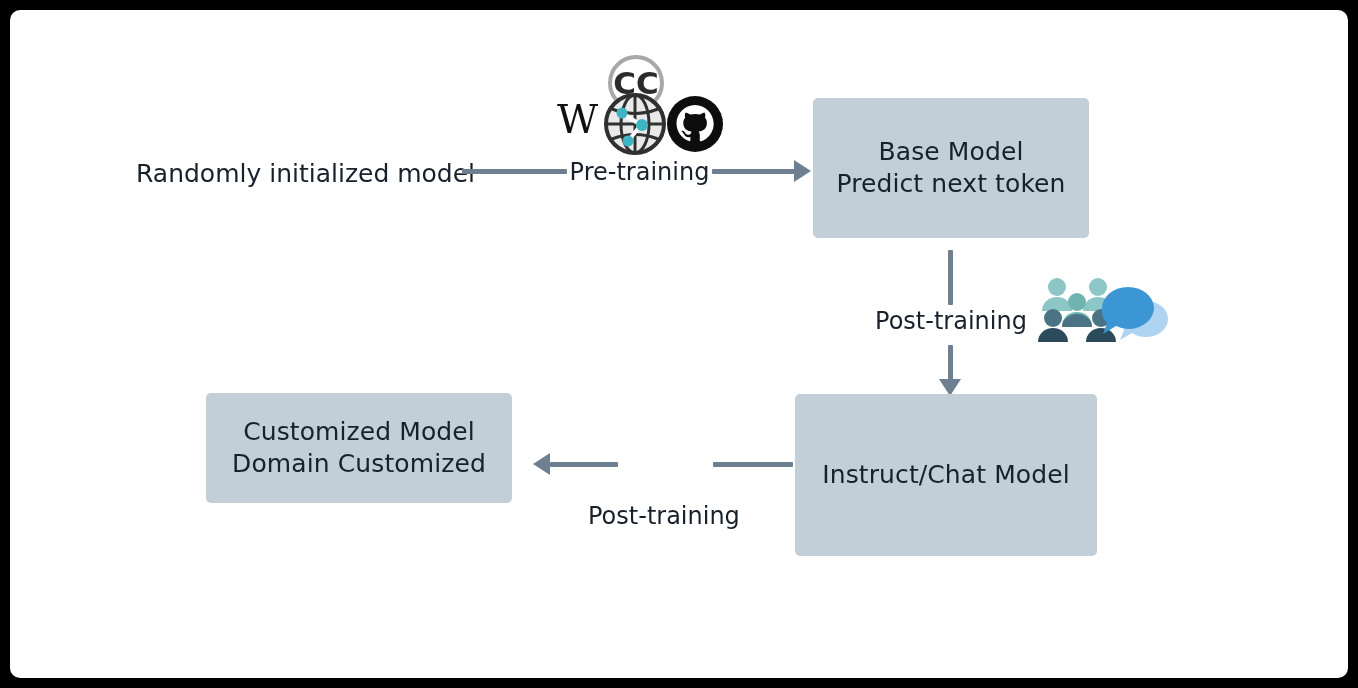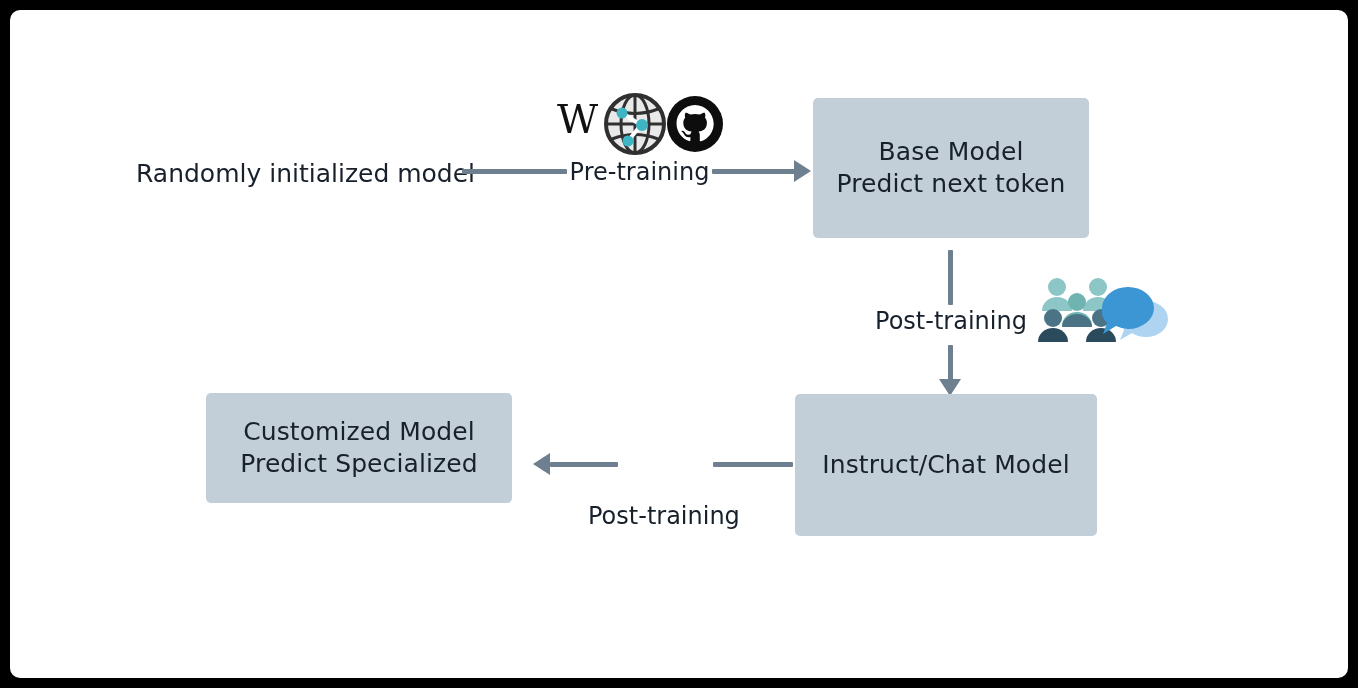--- a/index.html
+++ b/index.html
@@ -110,20 +110,26 @@
 </style>
 </head>
 <body>
 
 <div id="canvas">
 
   <div class="icon-cluster" style="left:545px; top:42px; width:175px; height:105px;">
 
     <div class="icon-part wiki-w" style="left:2px; top:47px;">W</div>
 
+    <div class="icon-part" style="left:50px; top:0px;">
+      <svg width="62" height="62" viewBox="0 0 62 62">
+        <circle cx="31" cy="31" r="26" fill="#ffffff" stroke="#a8a8a8" stroke-width="4"></circle>
+        <text x="31" y="42" text-anchor="middle" font-family="DejaVu Sans, sans-serif" font-size="31" font-weight="bold" fill="#2b2b2b">CC</text>
+      </svg>
+    </div>
 
     <div class="icon-part" style="left:46px; top:38px;">
       <svg width="68" height="68" viewBox="0 0 68 68">
         <circle cx="34" cy="34" r="29" fill="#e9e9e9" stroke="#303030" stroke-width="4"></circle>
         <ellipse cx="34" cy="34" rx="14" ry="29" fill="none" stroke="#303030" stroke-width="3"></ellipse>
         <line x1="5" y1="34" x2="63" y2="34" stroke="#303030" stroke-width="3"></line>
         <path d="M11 19 Q34 28 57 19" fill="none" stroke="#303030" stroke-width="3"></path>
         <path d="M11 49 Q34 40 57 49" fill="none" stroke="#303030" stroke-width="3"></path>
         <line x1="34" y1="5" x2="34" y2="63" stroke="#303030" stroke-width="3"></line>
         <line x1="21" y1="23" x2="40" y2="35" stroke="#ffffff" stroke-width="4"></line>
@@ -202,29 +208,29 @@
   <div class="node" style="left:803px; top:88px; width:276px; height:140px;">
     <div>Base Model</div>
     <div class="line2">Predict next token</div>
   </div>
 
   <div class="vline" style="left:938px; top:240px; height:55px;"></div>
   <div class="edge-label" style="left:860px; top:296px; width:162px;">Post-training</div>
   <div class="vline" style="left:938px; top:335px; height:36px;"></div>
   <div class="arrow-down" style="left:929px; top:369px;"></div>
 
-  <div class="node" style="left:785px; top:384px; width:302px; height:142px;">
+  <div class="node" style="left:785px; top:384px; width:302px; height:162px;">
     <div>Instruct/Chat Model</div>
   </div>
 
   <div class="hline" style="left:703px; top:452px; width:80px;"></div>
   <div class="edge-label" style="left:578px; top:428px; width:150px;">
     <div>Post-training</div>
   </div>
   <div class="hline" style="left:540px; top:452px; width:68px;"></div>
   <div class="arrow-left" style="left:523px; top:443px;"></div>
 
   <div class="node" style="left:196px; top:383px; width:306px; height:110px;">
     <div>Customized Model</div>
-    <div class="line2">Predict Specialized</div>
+    <div class="line2">Domain Customized</div>
   </div>
 
 </div>
 
 </body></html>

